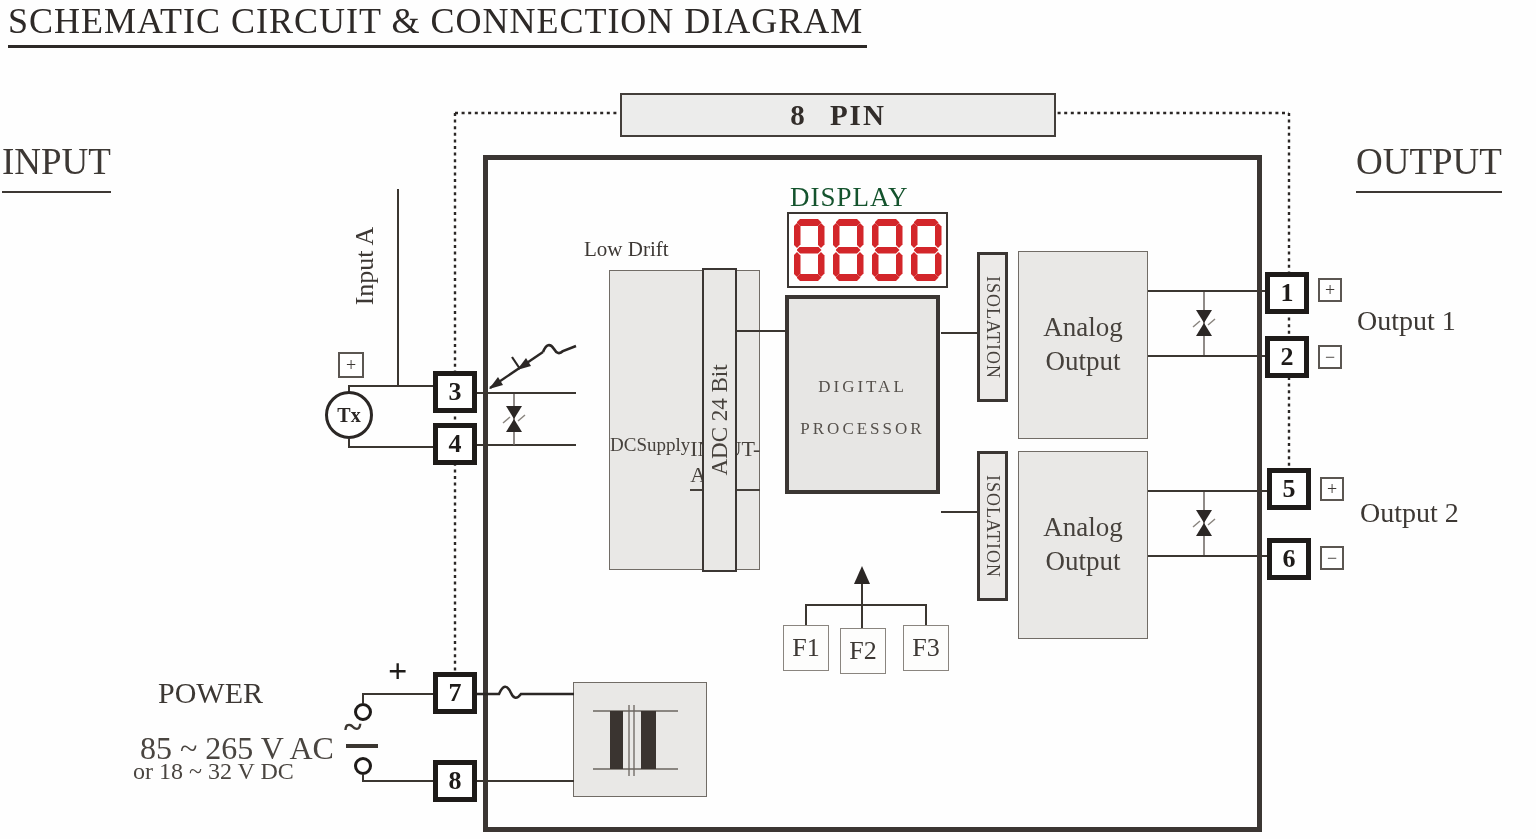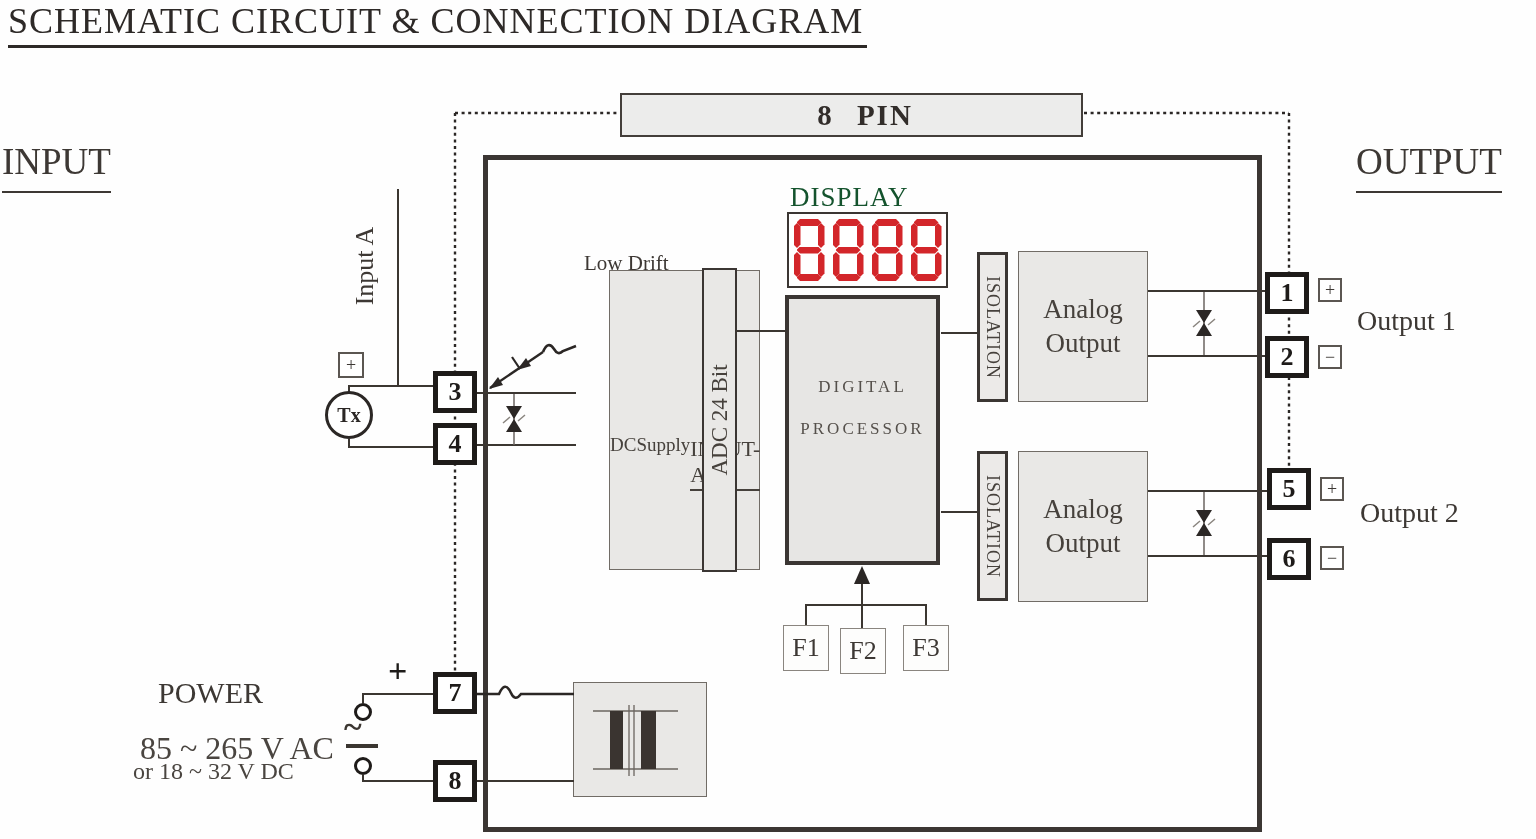--- a/index.html
+++ b/index.html
@@ -6,21 +6,21 @@
   #canvas{position:relative;width:1536px;height:839px;background:#fefefe;overflow:hidden;
           font-family:"Liberation Serif",serif;color:#3b3631;}
   .abs{position:absolute;}
   
   .title{left:8px;top:0px;font-size:36px;letter-spacing:1px;color:#2d2927;
          border-bottom:3px solid #2d2927;padding:0 4px 3px 0;white-space:nowrap;}
   .io-head{font-size:37px;color:#3d3834;border-bottom:2px solid #3d3834;padding-bottom:8px;white-space:nowrap;}
   
   .pinbox{left:620px;top:93px;width:432px;height:40px;background:#ececeb;border:2px solid #433e3a;
           display:flex;align-items:center;justify-content:center;font-size:29px;font-weight:600;
-          letter-spacing:2px;word-spacing:14px;color:#322d2a;padding-left:27px;}
+          letter-spacing:2px;word-spacing:14px;color:#322d2a;}
   .mainbox{left:483px;top:155px;width:779px;height:677px;border:5px solid #3b3633;box-sizing:border-box;background:transparent;}
   .txmbox{left:225px;top:143px;width:178px;height:46px;background:#fdfdfc;border:2px solid #2b2725;
           box-shadow:3px 3px 0 0 #2b2725;display:flex;flex-direction:column;align-items:center;
           justify-content:center;font-size:15px;font-weight:bold;line-height:1.2;color:#2d2927;}
   .grayblock{background:#e9e8e6;border:1.5px solid #716c66;box-sizing:border-box;}
   .term{width:44px;height:42px;background:#fff;border:5px solid #1e1b19;box-sizing:border-box;
         display:flex;align-items:center;justify-content:center;font-size:26px;font-weight:bold;color:#1e1b19;}
   .pmbox{width:24px;height:24px;background:#fff;border:2px solid #5b5651;box-sizing:border-box;
          display:flex;align-items:center;justify-content:center;font-size:18px;color:#3d3834;}
   .fkey{width:46px;height:46px;background:#fdfdfc;border:1.5px solid #8a857f;box-sizing:border-box;
@@ -33,30 +33,30 @@
   .rot-cw{transform:rotate(90deg);white-space:nowrap;}
   
   .displaybox{left:787px;top:212px;width:161px;height:76px;background:#fff;border:2.5px solid #3b3633;
               box-sizing:border-box;display:flex;align-items:center;justify-content:center;}
   .ssdigit{position:relative;width:31px;height:62px;margin:0 4px;}
   .sg{position:absolute;background:#d3262a;}
   .sg-a,.sg-g,.sg-d{left:3px;width:25px;height:7px;clip-path:polygon(14% 0,86% 0,100% 50%,86% 100%,14% 100%,0 50%);}
   .sg-a{top:0}.sg-g{top:27.5px}.sg-d{bottom:0}
   .sg-b,.sg-c,.sg-e,.sg-f{width:7px;height:25px;clip-path:polygon(0 14%,50% 0,100% 14%,100% 86%,50% 100%,0 86%);}
   .sg-f{left:0;top:4px}.sg-b{right:0;top:4px}.sg-e{left:0;bottom:4px}.sg-c{right:0;bottom:4px}
-  .proc{left:785px;top:295px;width:155px;height:270px;background:#e7e6e4;border:4px solid #3b3633;box-sizing:border-box;
+  .proc{left:785px;top:295px;width:155px;height:199px;background:#e7e6e4;border:4px solid #3b3633;box-sizing:border-box;
         display:flex;flex-direction:column;align-items:center;padding-top:78px;gap:22px;
         font-size:17px;letter-spacing:3px;color:#55504b;}
   .iso{width:31px;height:150px;background:#eceae8;border:3px solid #3b3633;box-sizing:border-box;
        display:flex;align-items:center;justify-content:center;}
   .iso span{font-size:18px;letter-spacing:1px;color:#46413c;}
   .adc{left:702px;top:268px;width:35px;height:304px;background:#e9e8e6;border:2.5px solid #3b3633;box-sizing:border-box;
        display:flex;align-items:center;justify-content:center;}
   .adc span{font-size:23px;color:#46413c;}
-  .ao{width:130px;height:151px;display:flex;flex-direction:column;align-items:center;justify-content:center;
+  .ao{width:130px;height:188px;display:flex;flex-direction:column;align-items:center;justify-content:center;
       font-size:27px;line-height:1.25;color:#46413c;}
   .dcblock{left:609px;top:270px;width:151px;height:300px;display:flex;flex-direction:row;align-items:center;
            padding-top:50px;box-sizing:border-box;font-size:19px;color:#46413c;}
   svg{position:absolute;left:0;top:0;pointer-events:none;}
 </style>
 </head>
 <body>
 
 <div id="canvas">
 
@@ -171,21 +171,21 @@
 
   <div class="abs term" style="left:433px;top:371px;">3</div>
   <div class="abs term" style="left:433px;top:423px;">4</div>
   <div class="abs term" style="left:433px;top:672px;">7</div>
   <div class="abs term" style="left:433px;top:760px;">8</div>
   <div class="abs term" style="left:1265px;top:272px;">1</div>
   <div class="abs term" style="left:1265px;top:336px;">2</div>
   <div class="abs term" style="left:1267px;top:468px;">5</div>
   <div class="abs term" style="left:1267px;top:538px;">6</div>
 
-  <div class="abs" style="left:584px;top:251px;font-size:21px;color:#3d3834;">Low Drift</div>
+  <div class="abs" style="left:584px;top:237px;font-size:21px;color:#3d3834;">Low Drift</div>
   <div class="abs" style="left:790px;top:182px;font-size:27px;letter-spacing:1px;color:#14532d;">DISPLAY</div>
 
   <div class="abs displaybox">
       <div class="ssdigit">
         <span class="sg sg-a" style="background: rgb(211, 38, 42);"></span>
         <span class="sg sg-b" style="background: rgb(211, 38, 42);"></span>
         <span class="sg sg-c" style="background: rgb(211, 38, 42);"></span>
         <span class="sg sg-d" style="background: rgb(211, 38, 42);"></span>
         <span class="sg sg-e" style="background: rgb(211, 38, 42);"></span>
         <span class="sg sg-f" style="background: rgb(211, 38, 42);"></span>

